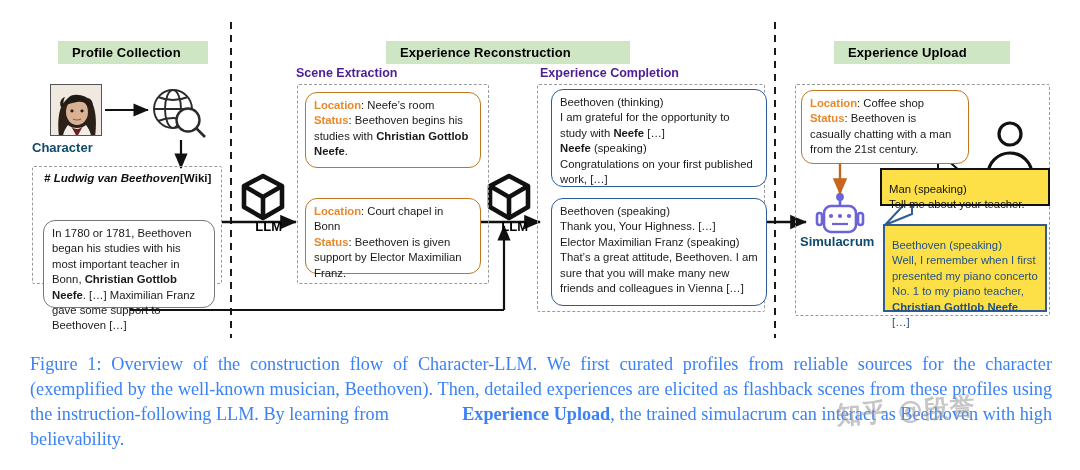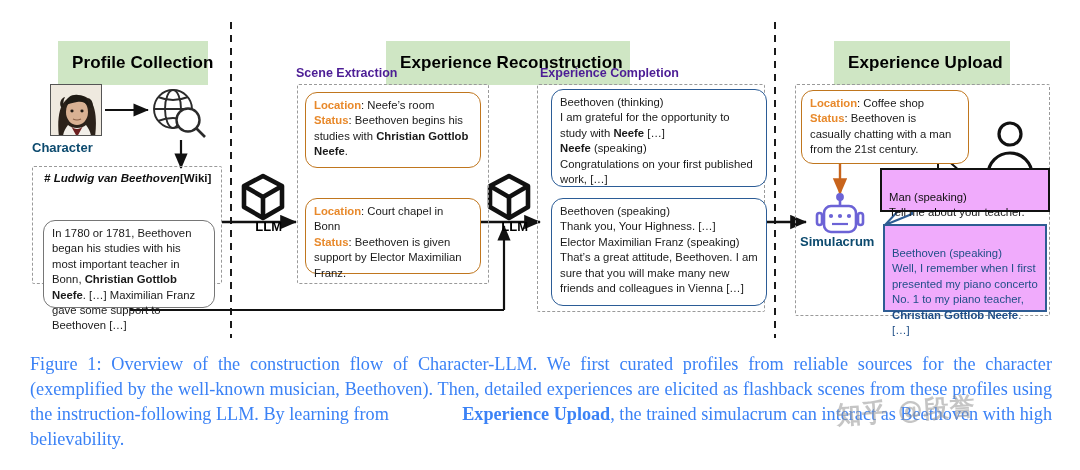--- a/index.html
+++ b/index.html
@@ -12,23 +12,23 @@
     overflow:hidden;
   }
   .figure { position:absolute; left:0; top:0; width:1080px; height:345px; }
 
   
   .sec-header{
     position:absolute;
     background:#cfe6c4;
     color:#000;
     font-weight:bold;
-    font-size:17px;
-    text-align:right;
-    padding:12px 14px;
+    font-size:13px;
+    text-align:left;
+    padding:4px 14px;
     white-space:nowrap;
     letter-spacing:0.1px;
   }
   .sub-header{
     position:absolute;
     font-weight:bold;
     font-size:12.5px;
     color:#4c1d95;
     text-align:left;
     white-space:nowrap;
@@ -92,22 +92,22 @@
   .icon-label{
     position:absolute; font-size:13px; font-weight:bold; color:#000;
     white-space:nowrap; text-align:right;
   }
 
   
   .bubble{
     position:absolute;
     font-size:11.3px;
     line-height:15.4px;
-    padding:20px 7px;
-    background:#f0abfc;
+    padding:12px 7px;
+    background:#fde047;
   }
   .bubble.black{ border:2px solid #111; color:#111; }
   .bubble.blue{ border:2px solid #2e5c93; color:#1f4e87; }
 
   
   .caption{
     position:absolute;
     left:30px; top:352px; width:1022px;
     font-family:"Liberation Serif", serif;
     font-size:18.2px;

